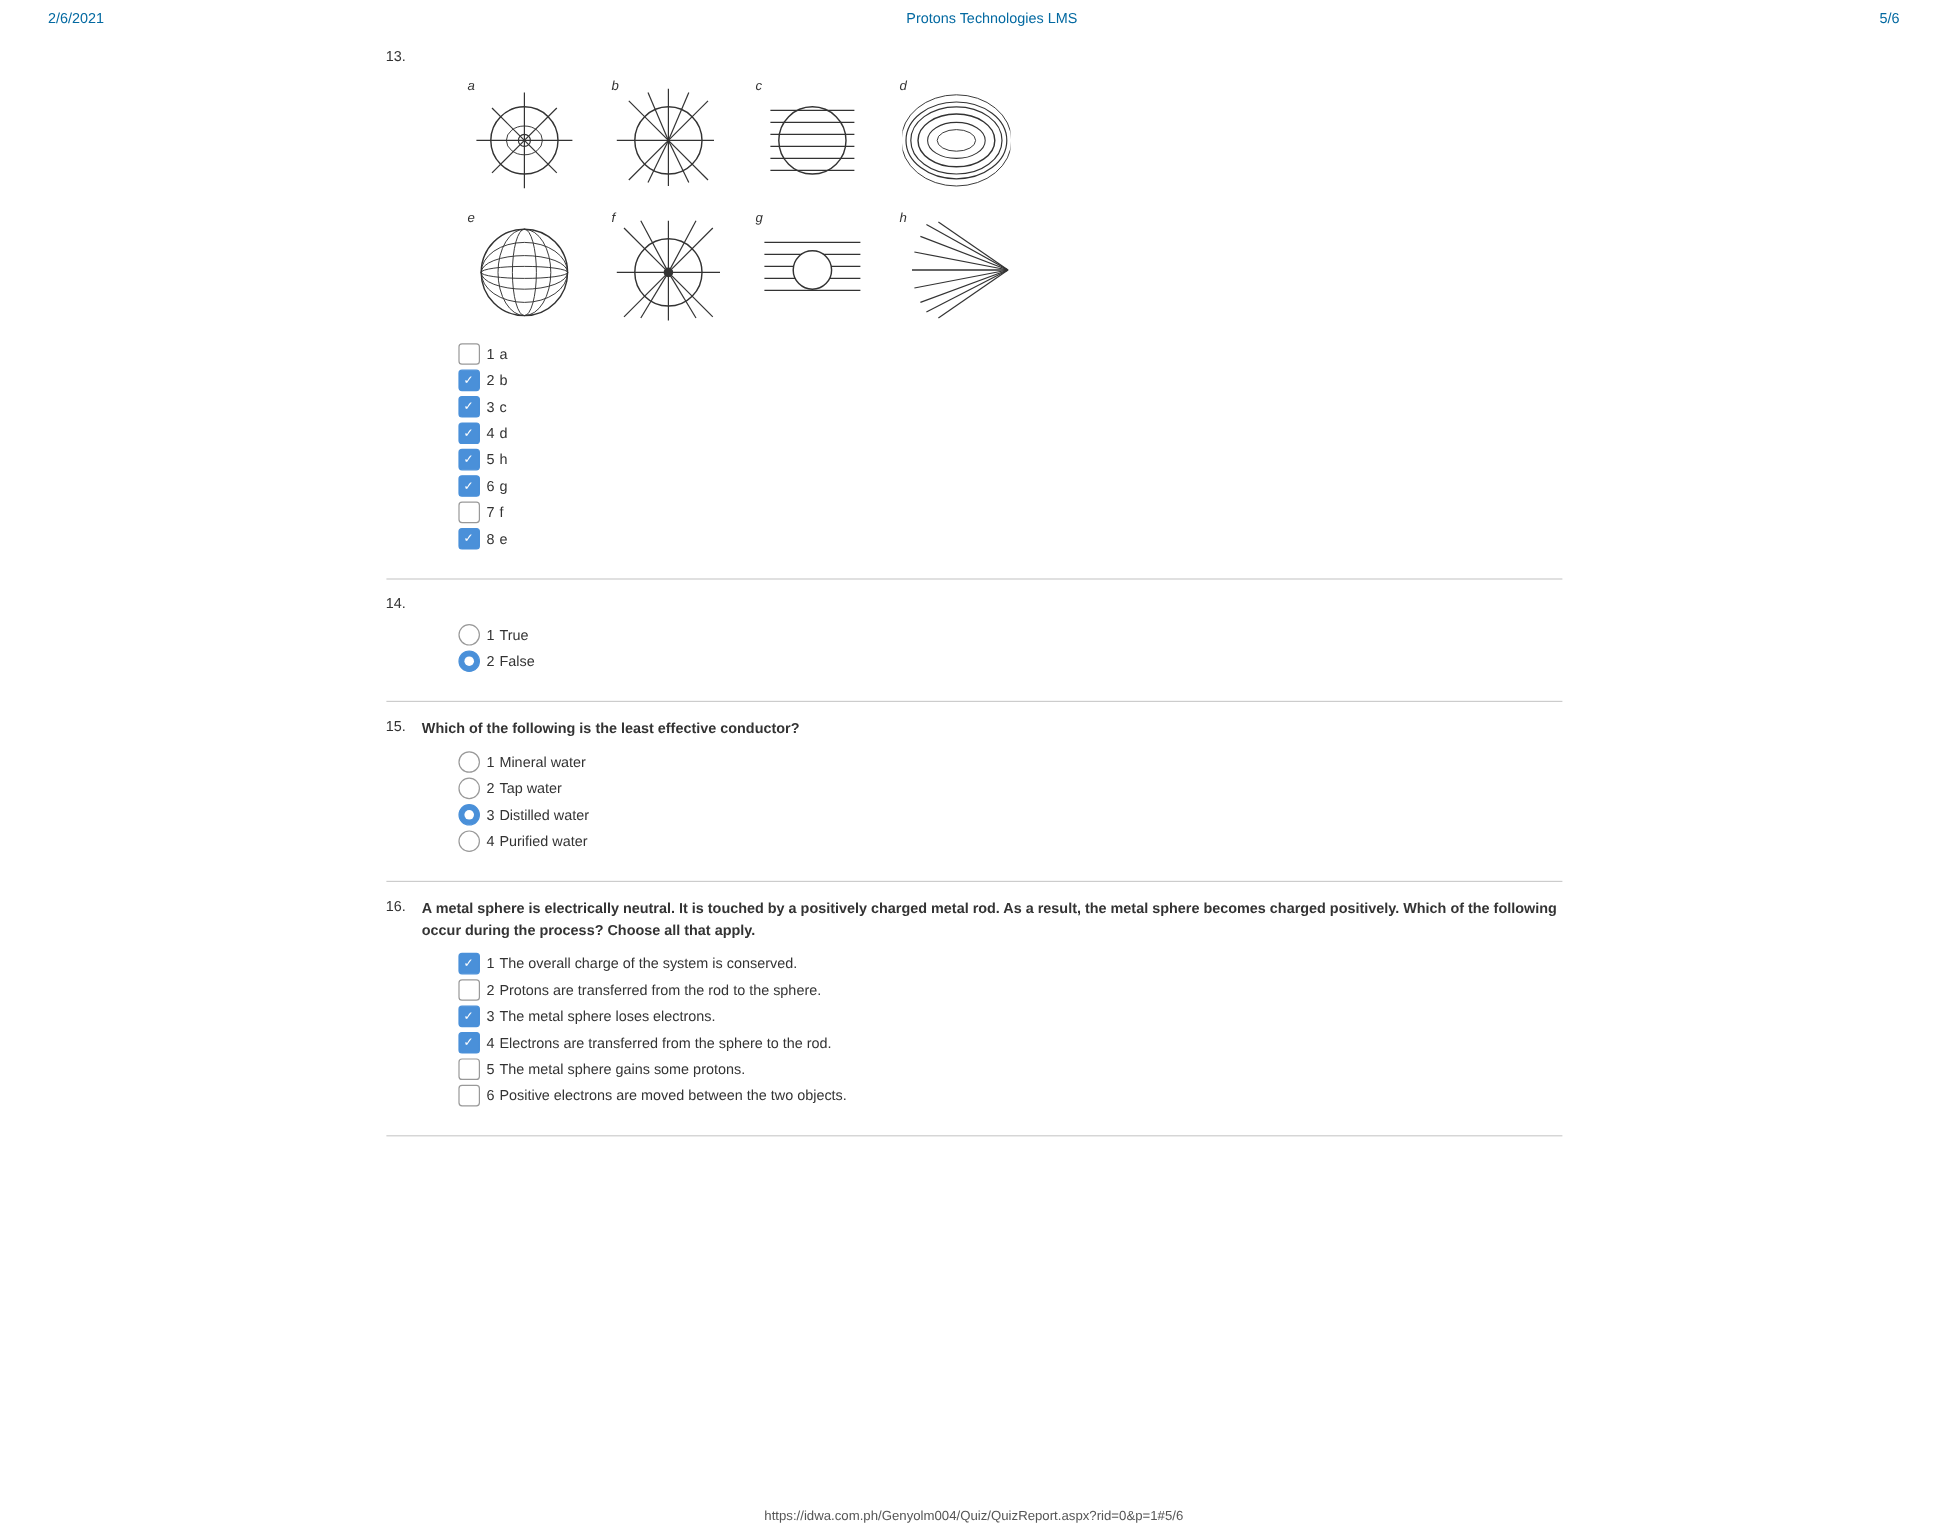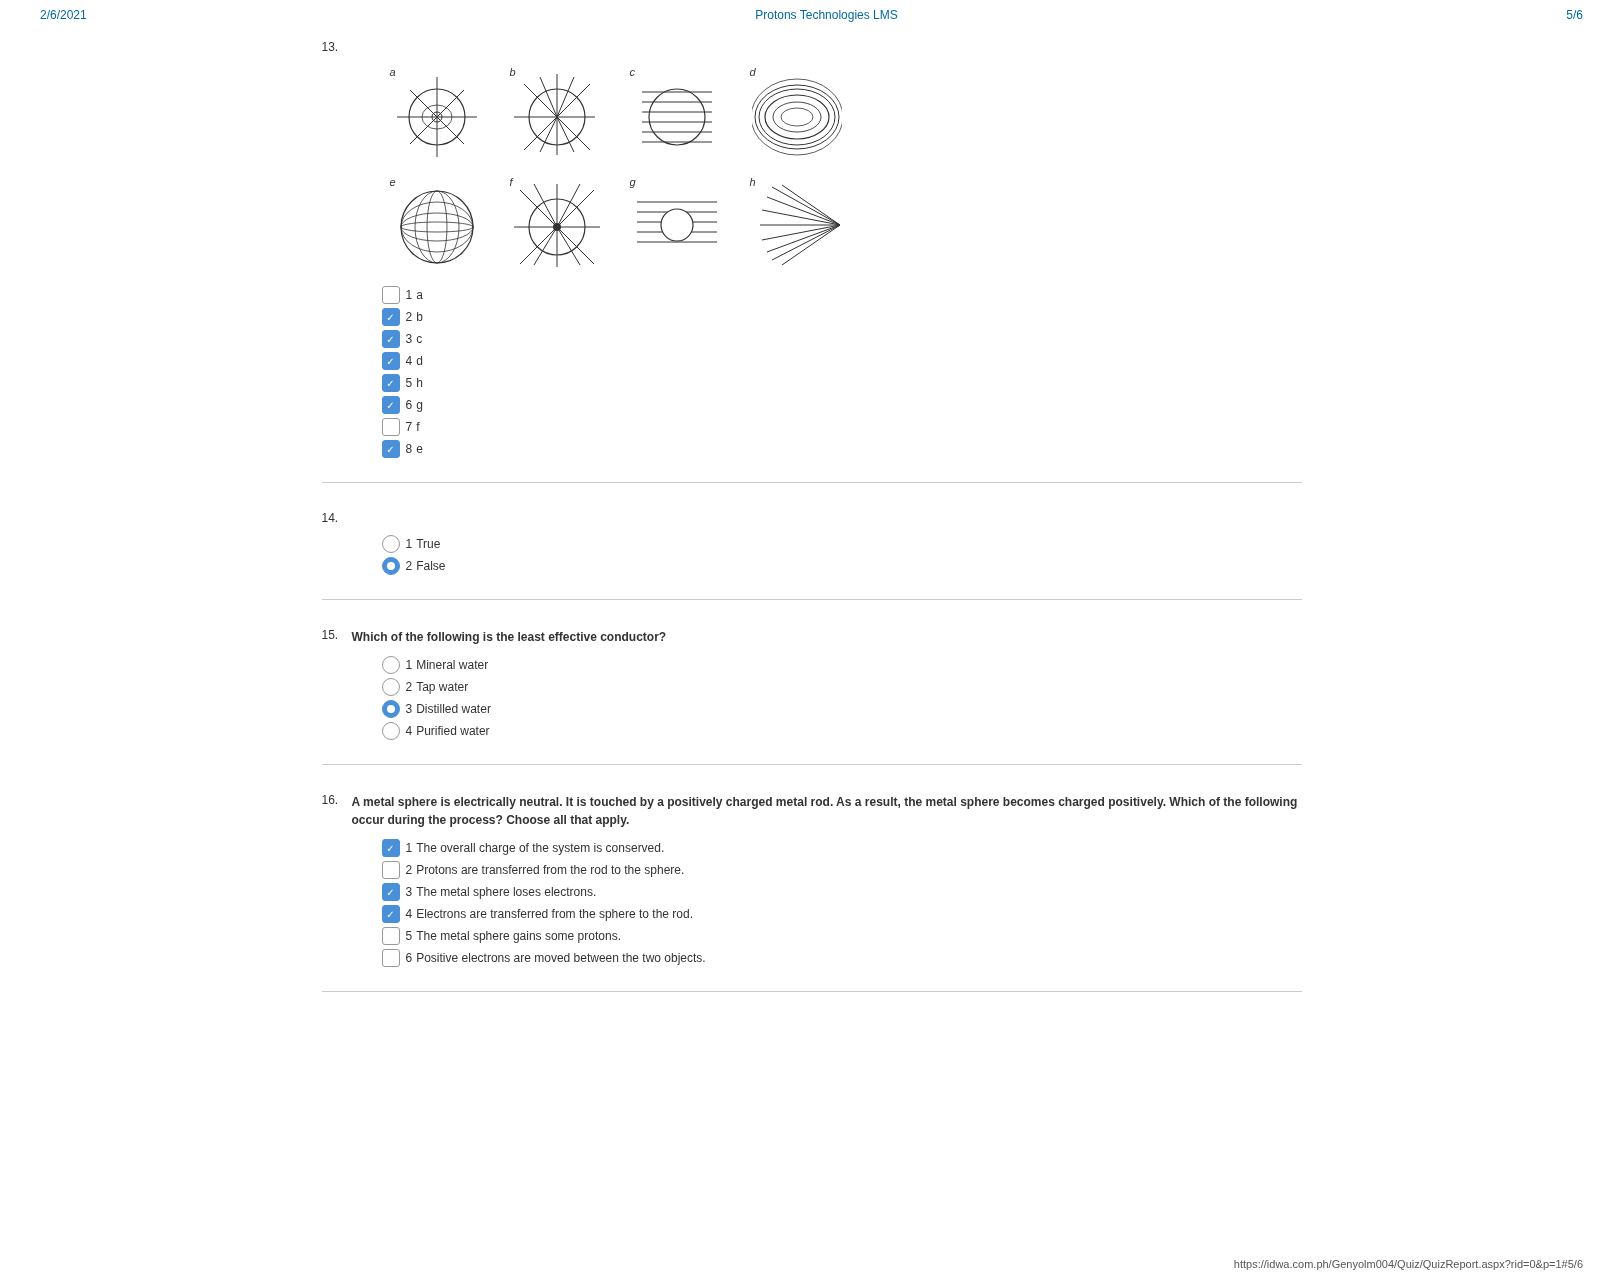--- a/index.html
+++ b/index.html
@@ -17,21 +17,21 @@
       padding: 8px 40px;
       font-size: 12px;
       color: #0369a1;
     }
     .content {
       padding: 10px 60px 40px 60px;
       max-width: 1100px;
       margin: 0 auto;
     }
     .question-block {
-      margin-bottom: 28px;
+      margin-bottom: 13px;
       padding-bottom: 20px;
       border-bottom: 1px solid #ccc;
     }
     .question-header {
       display: flex;
       margin-bottom: 10px;
     }
     .question-number {
       min-width: 30px;
       font-weight: normal;
@@ -126,21 +126,21 @@
     svg.gaussian-svg {
       width: 90px;
       height: 85px;
     }
     .page-footer {
       position: fixed;
       bottom: 10px;
       left: 0;
       right: 0;
       display: flex;
-      justify-content: flex-end;
+      justify-content: center;
       padding: 0 40px;
       font-size: 11px;
       color: #555;
     }
   </style>
 </head>
 <body>
 
 <div class="page-header">
   <span>2/6/2021</span>

